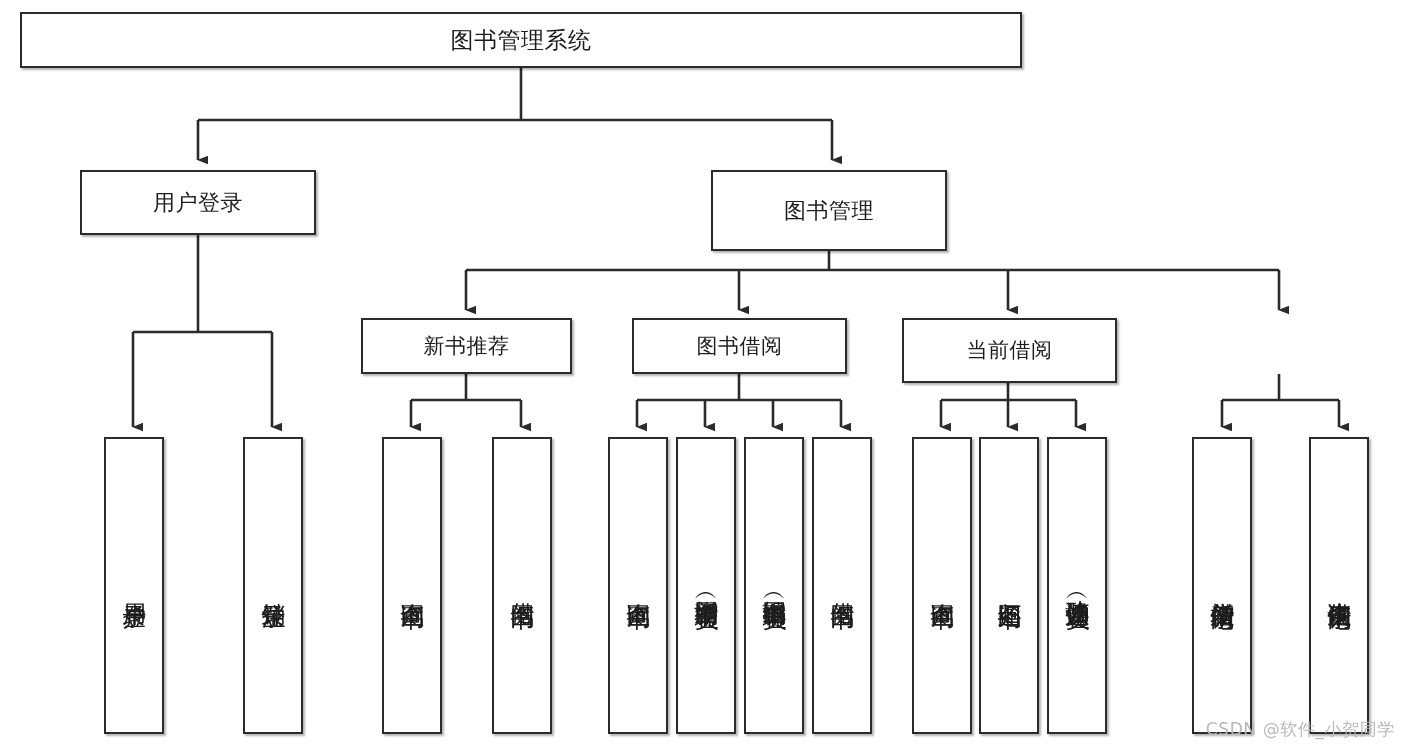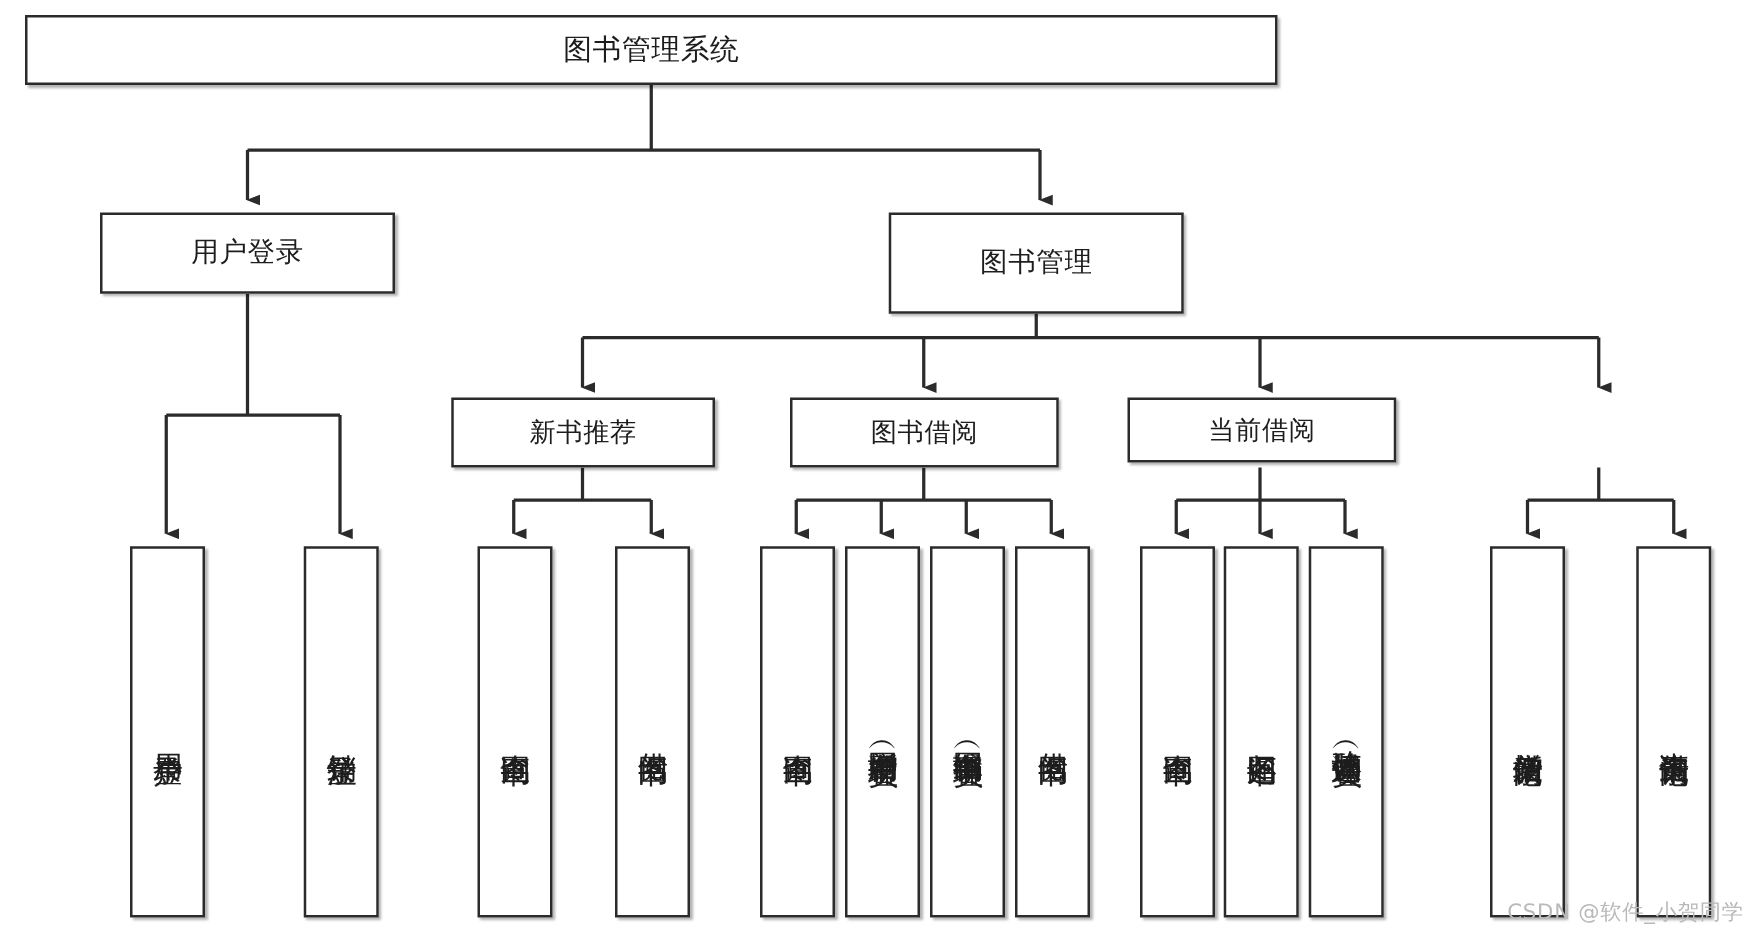--- a/index.html
+++ b/index.html
@@ -134,21 +134,21 @@
   <div class="node lvl1" style="left:711px;top:170px;width:236px;height:81px;">
     <span class="label">图书管理</span>
   </div>
 
   <div class="node lvl2" style="left:361px;top:318px;width:211px;height:56px;">
     <span class="label">新书推荐</span>
   </div>
   <div class="node lvl2" style="left:632px;top:318px;width:215px;height:56px;">
     <span class="label">图书借阅</span>
   </div>
-  <div class="node lvl2" style="left:902px;top:318px;width:215px;height:52px;">
+  <div class="node lvl2" style="left:902px;top:318px;width:215px;height:65px;">
     <span class="label">当前借阅</span>
   </div>
 
   <div class="node leaf" style="left:104px;top:437px;width:60px;height:297px;">
     <span class="label">用户登录</span>
   </div>
   <div class="node leaf" style="left:243px;top:437px;width:60px;height:297px;">
     <span class="label">注销登录</span>
   </div>
 

